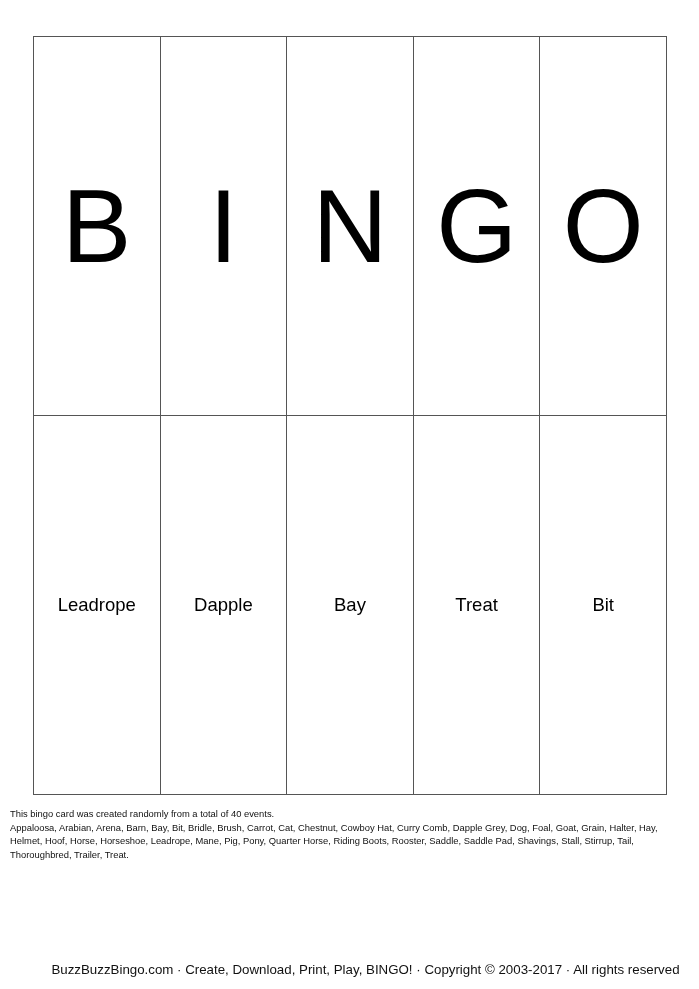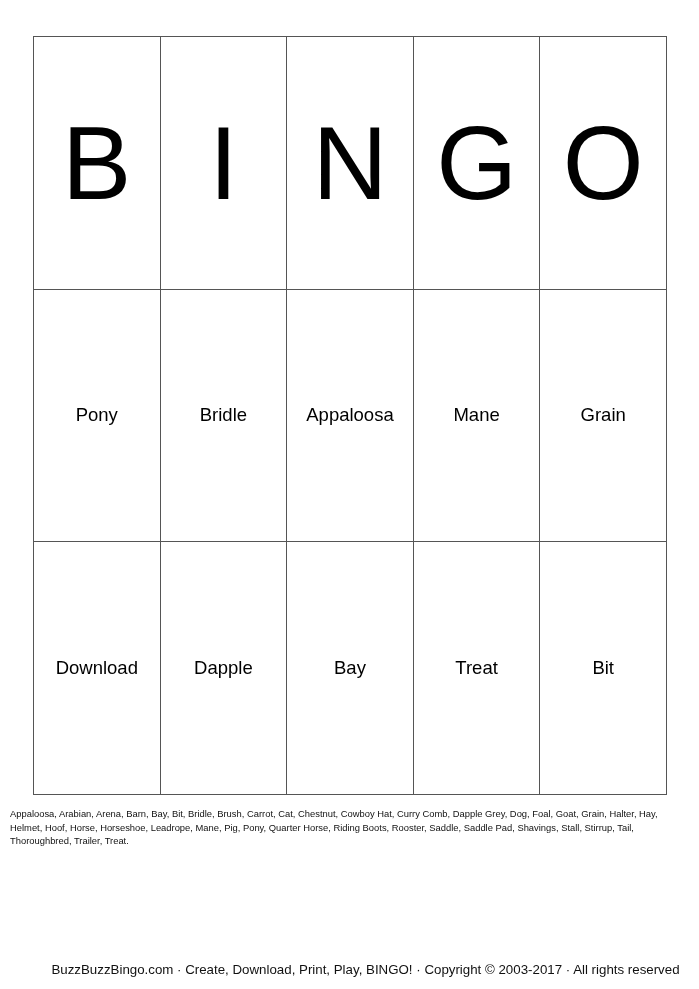--- a/index.html
+++ b/index.html
@@ -17,33 +17,27 @@
 <table class="card">
   <tbody>
       <tr class="hdr">
     <td>B</td>
     <td>I</td>
     <td>N</td>
     <td>G</td>
     <td>O</td>
   </tr>
   <tr>
-    <td class="cell">Pony</td>
-    <td class="cell">Bridle</td>
-    <td class="cell">Appaloosa</td>
-    <td class="cell">Mane</td>
-    <td class="cell">Grain</td>
-  </tr>
-  <tr>
-    <td class="cell">Download</td>
+    <td class="cell">Leadrope</td>
     <td class="cell">Dapple</td>
     <td class="cell">Bay</td>
     <td class="cell">Treat</td>
     <td class="cell">Bit</td>
   </tr>
 </tbody>
   </table>
 
 <div class="info">
+  <div>This bingo card was created randomly from a total of 40 events.</div>
   <div>Appaloosa, Arabian, Arena, Barn, Bay, Bit, Bridle, Brush, Carrot, Cat, Chestnut, Cowboy Hat, Curry Comb, Dapple Grey, Dog, Foal, Goat, Grain, Halter, Hay, Helmet, Hoof, Horse, Horseshoe, Leadrope, Mane, Pig, Pony, Quarter Horse, Riding Boots, Rooster, Saddle, Saddle Pad, Shavings, Stall, Stirrup, Tail, Thoroughbred, Trailer, Treat.</div>
 </div>
 
 <div class="footer">BuzzBuzzBingo.com · Create, Download, Print, Play, BINGO! · Copyright © 2003-2017 · All rights reserved</div>
 
 </body></html>

